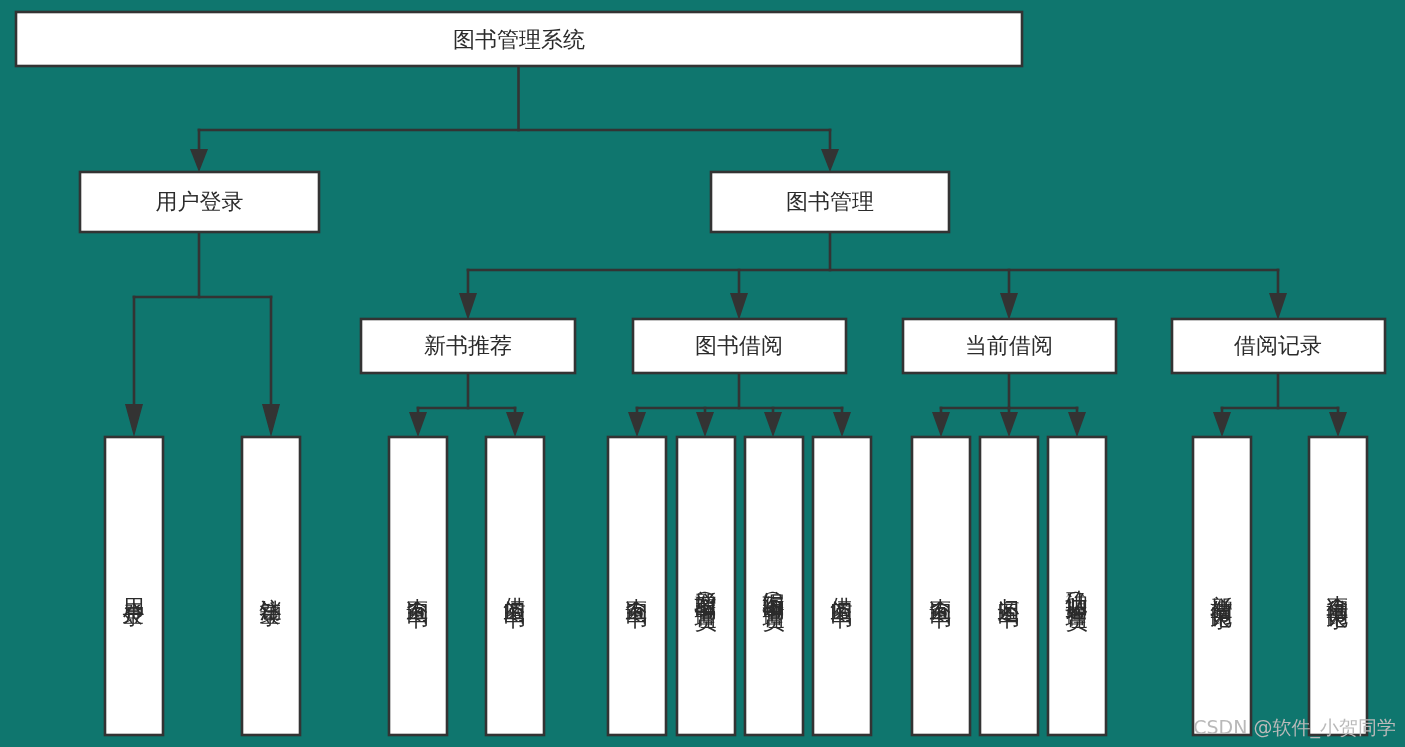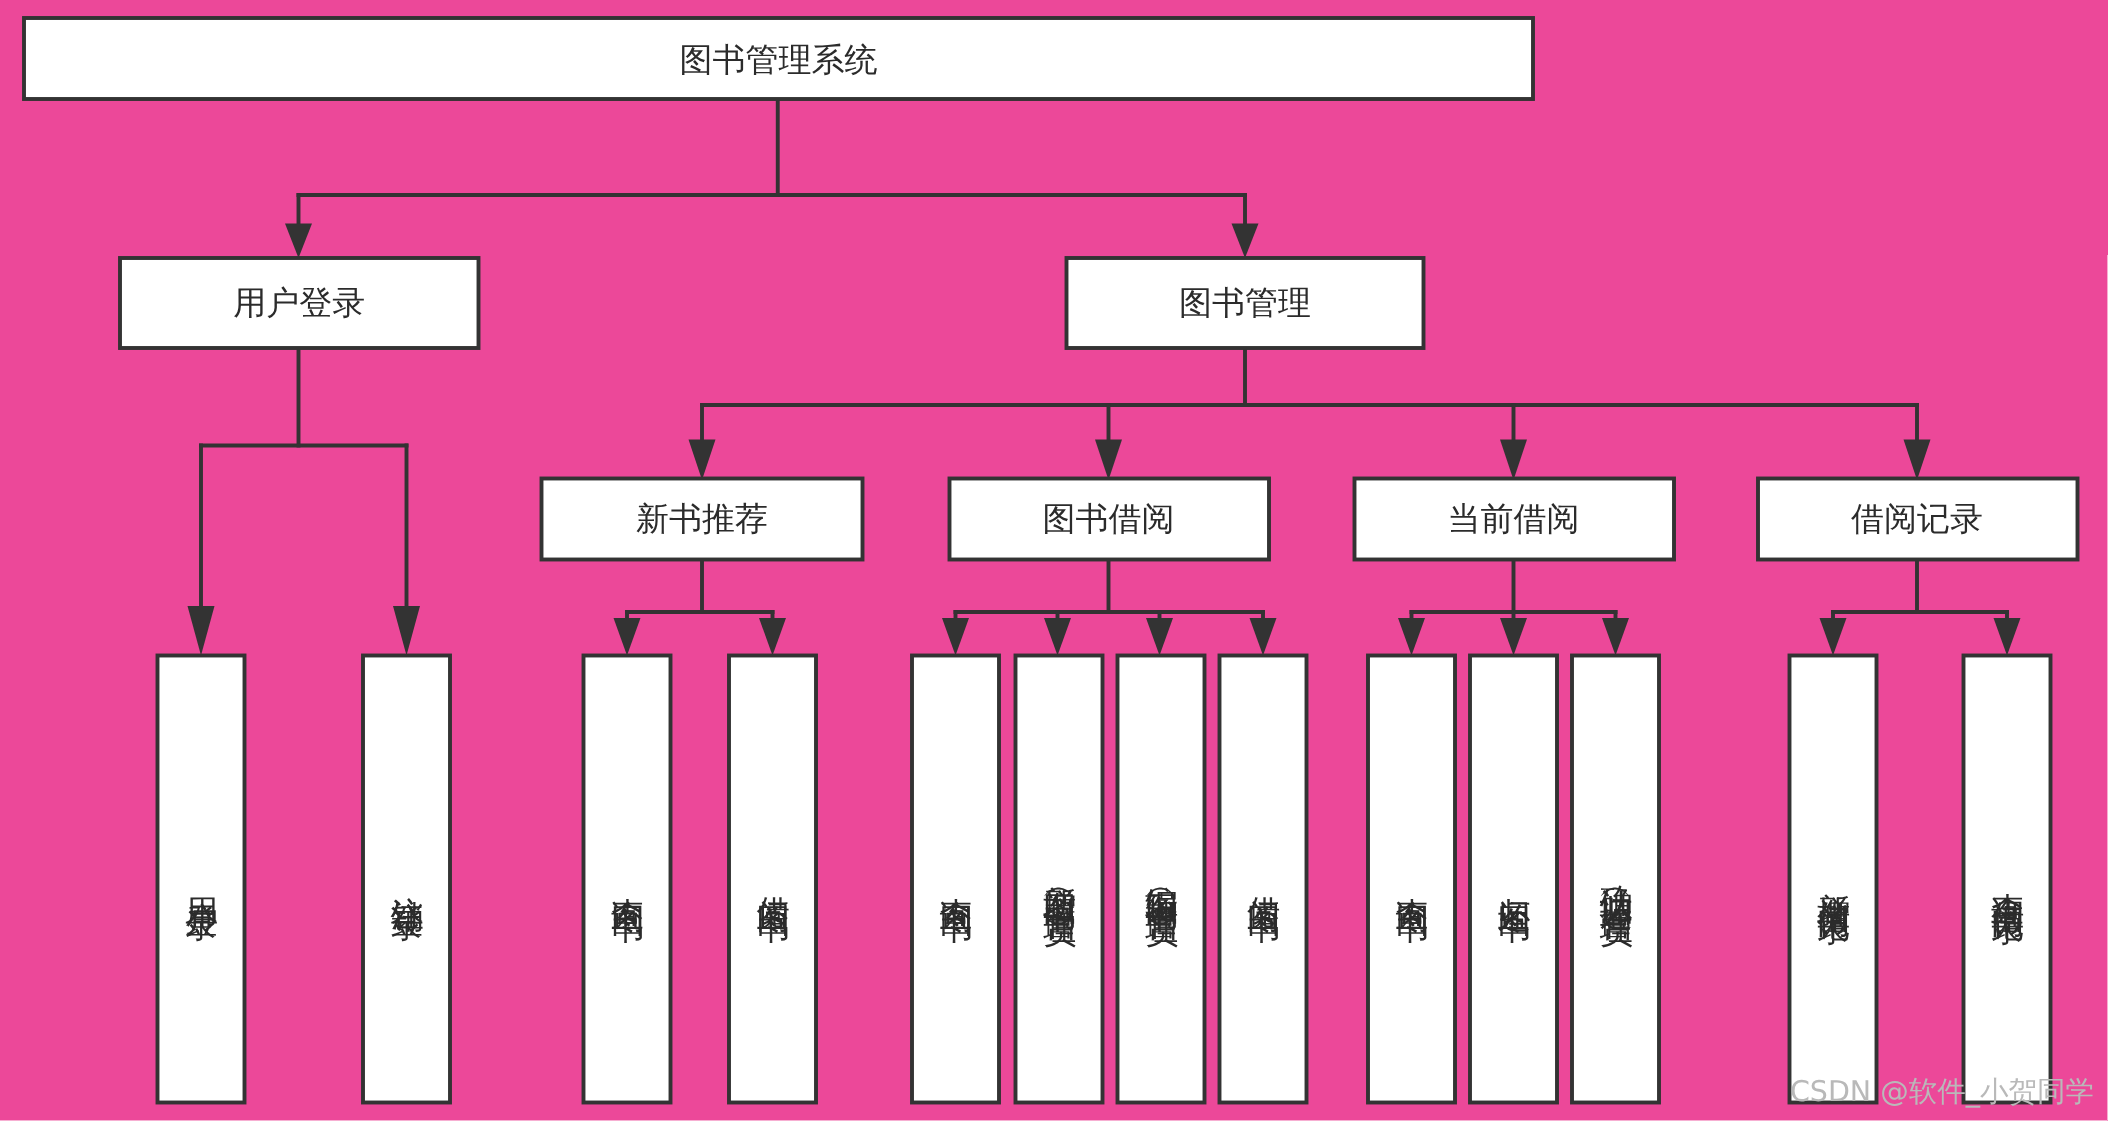--- a/index.html
+++ b/index.html
@@ -11,21 +11,21 @@
   body {
     width: 1405px;
     height: 747px;
     font-family: "DejaVu Sans", "Liberation Sans", sans-serif;
     overflow: hidden;
   }
   #diagram-root {
     position: relative;
     width: 1405px;
     height: 747px;
-    background: #ec4899;
+    background: #0f766e;
   }
   svg#chart-svg {
     position: absolute;
     left: 0;
     top: 0;
     width: 1405px;
     height: 747px;
     display: block;
   }
   .node-box {

